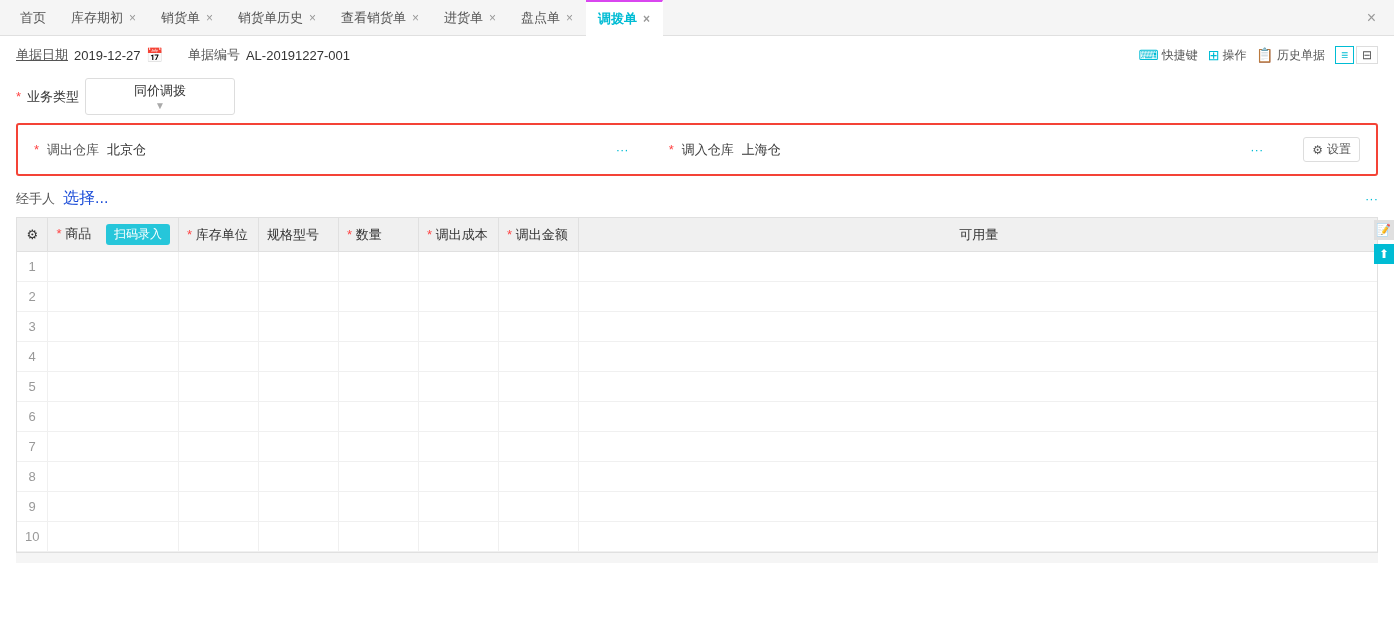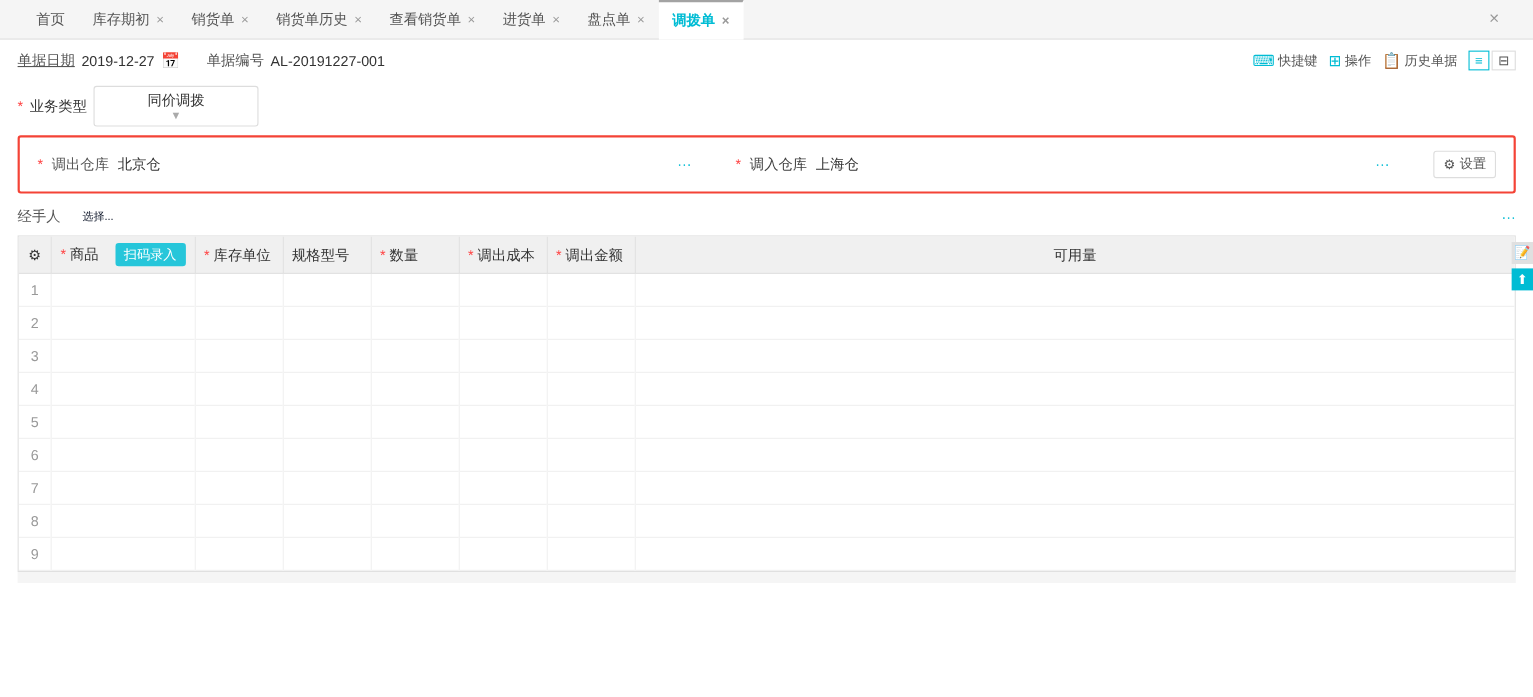--- a/index.html
+++ b/index.html
@@ -5,38 +5,38 @@
     * { box-sizing: border-box; margin: 0; padding: 0; }
     body { font-family: 'Microsoft YaHei', Arial, sans-serif; font-size: 13px; color: #333; background: #fff; overflow: hidden; }
 
     
     .tab-bar {
       display: flex;
       align-items: center;
       border-bottom: 1px solid #e0e0e0;
       background: #f5f5f5;
       height: 36px;
-      padding: 0 21px;
+      padding: 0 8px;
       position: relative;
     }
     .tab {
       display: flex;
       align-items: center;
       padding: 0 12px;
       height: 36px;
       cursor: pointer;
       font-size: 13px;
       color: #555;
       white-space: nowrap;
       border-right: 1px solid transparent;
     }
     .tab.active {
       background: #fff;
       color: #00bcd4;
-      border-top: 2px solid #a3a3a3;
+      border-top: 2px solid #d946ef;
       font-weight: bold;
     }
     .tab .close-btn {
       margin-left: 6px;
       color: #999;
       font-size: 12px;
       cursor: pointer;
     }
     .tab-bar-close {
       margin-left: auto;
@@ -138,25 +138,25 @@
       font-size: 12px;
       color: #555;
       background: #fff;
     }
 
     
     .handler-row {
       display: flex;
       align-items: center;
       padding: 4px 16px 8px;
-      gap: 20px;
+      gap: 8px;
     }
     .handler-placeholder {
-      color: #0f172a;
-      font-size: 10px;
+      color: #1d4ed8;
+      font-size: 16px;
     }
 
     
     .table-wrapper {
       margin: 0 16px;
       border: 1px solid #e0e0e0;
       overflow: hidden;
     }
     table {
       width: 100%;
@@ -486,20 +486,31 @@
         <td class="row-num">9</td>
         <td></td>
         <td></td>
         <td></td>
         <td></td>
         <td></td>
         <td></td>
         <td></td>
 
       </tr>
+        <tr>
+        <td class="row-num">10</td>
+        <td></td>
+        <td></td>
+        <td></td>
+        <td></td>
+        <td></td>
+        <td></td>
+        <td></td>
+
+      </tr>
       </tbody>
   </table>
 </div>
 
 <div class="bottom-scroll"></div>
 
 <div class="right-panel">
   <div class="panel-icon">📝</div>
   <div class="panel-icon active">⬆</div>
 </div>

